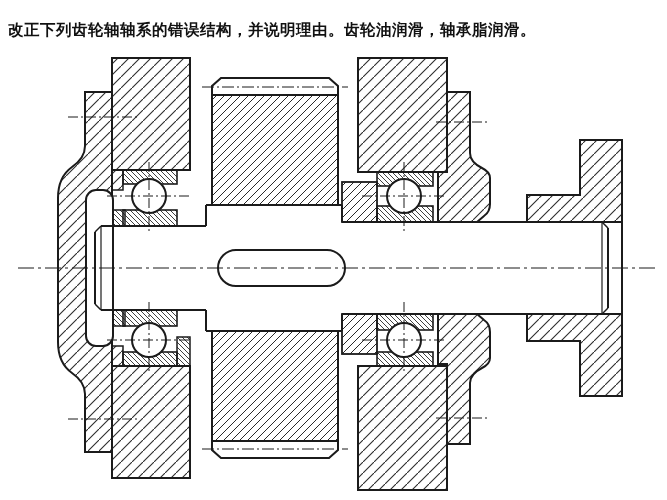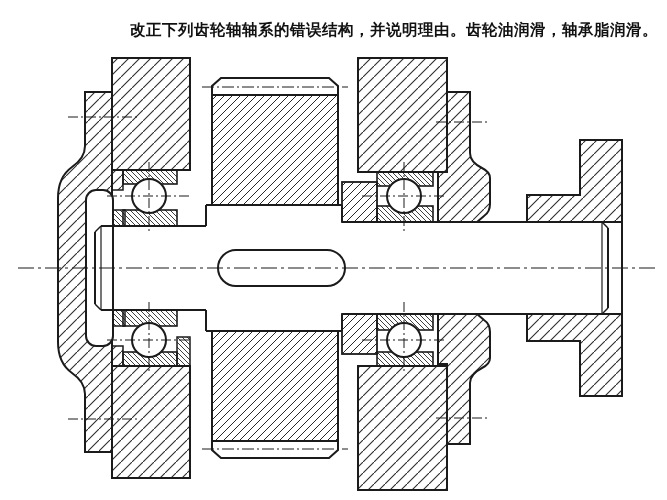--- a/index.html
+++ b/index.html
@@ -13,21 +13,20 @@
   .problem-title{
     position:absolute;
     left:8px;top:20px;
     width:650px;
     font-family:"Liberation Serif","DejaVu Serif",serif;
     font-weight:bold;
     font-size:15.5px;
     letter-spacing:0.5px;
     color:#111;
     white-space:nowrap;
-    text-align:right;
   }
   svg{position:absolute;left:0;top:0;}
 </style>
 </head>
 <body>
 
 <div class="canvas">
 
   <div class="problem-title">改正下列齿轮轴轴系的错误结构，并说明理由。齿轮油润滑，轴承脂润滑。</div>
 

